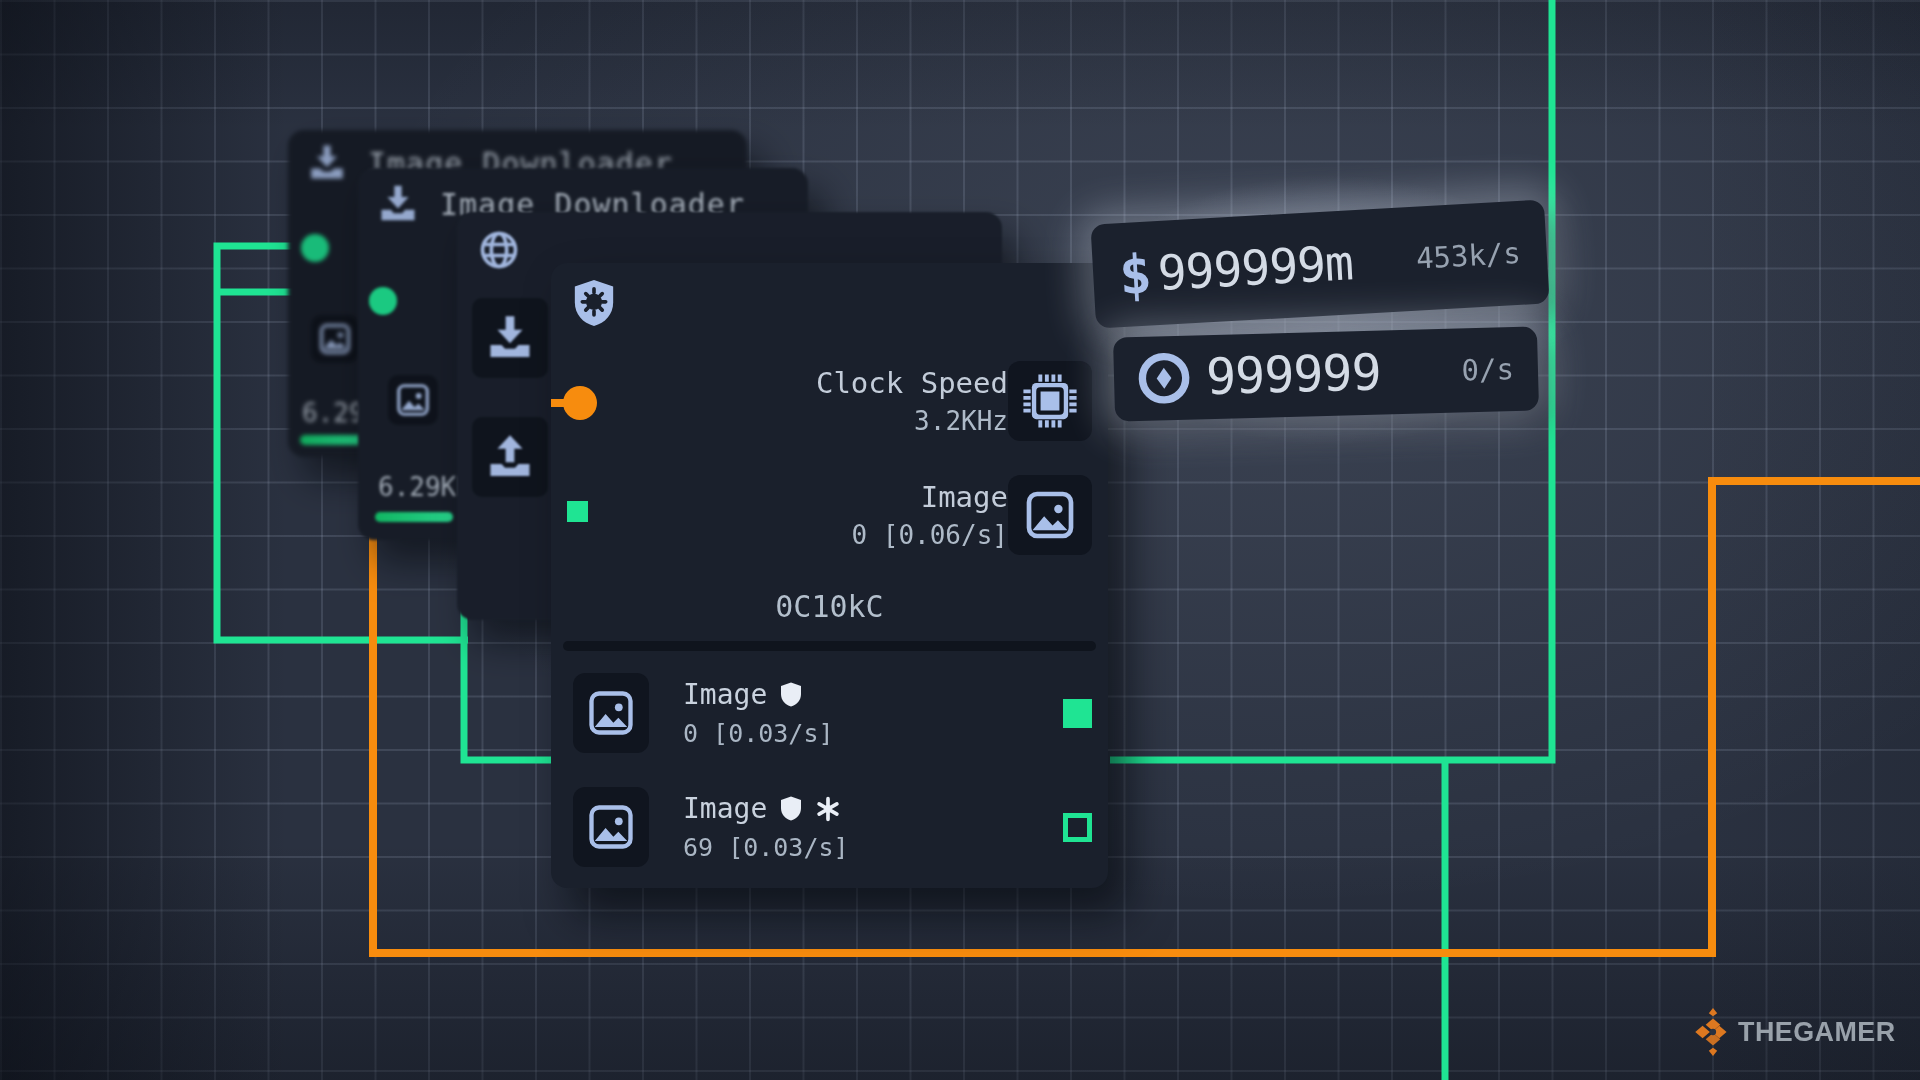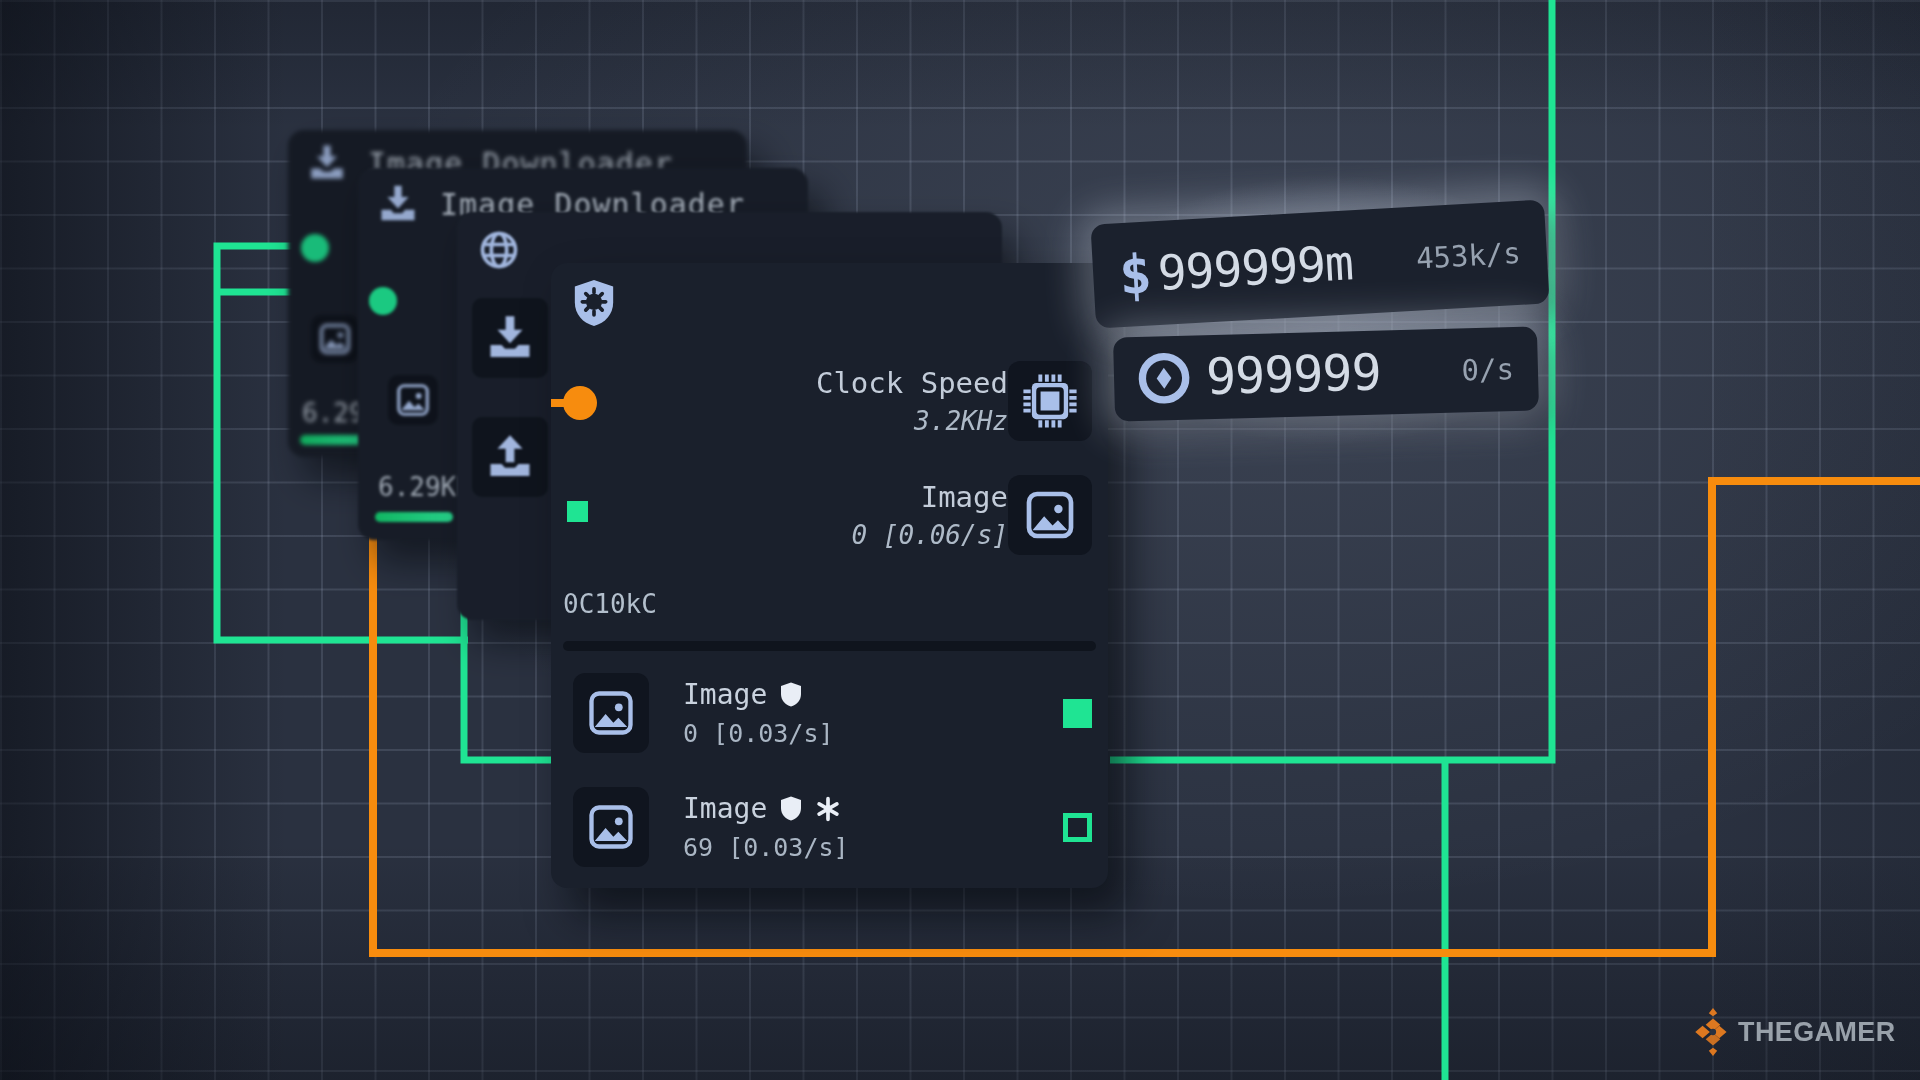--- a/index.html
+++ b/index.html
@@ -47,25 +47,25 @@
             background:linear-gradient(90deg,#14cf70,#2bed9c);}
 
   
   .vs{left:551px;top:263px;width:557px;height:625px;z-index:20;
       background:#1a202c;box-shadow:20px 26px 44px rgba(3,6,11,0.62);}
   .vs .panel-header{padding:14px 0 0 20px;}
   .vs .p-title{font-size:36px;color:#ccd5e1;}
   .stat-row{position:absolute;right:16px;display:flex;align-items:center;}
   .stat-text{text-align:right;}
   .stat-label{color:#c3ccd9;font-size:29px;white-space:nowrap;}
-  .stat-value{color:#aebac8;font-size:26px;margin-top:6px;white-space:nowrap;font-style:italic;}
+  .stat-value{color:#aebac8;font-size:26px;margin-top:6px;white-space:nowrap;}
   .stat-btn{width:84px;height:80px;background:#10151f;border-radius:12px;
             display:flex;align-items:center;justify-content:center;}
   .cap-row{position:absolute;left:12px;right:12px;top:326px;display:flex;
-           justify-content:flex-start;color:#b3bfcc;font-size:26px;}
+           justify-content:center;color:#b3bfcc;font-size:30px;}
   .cap-track{position:absolute;left:12px;right:12px;top:378px;height:10px;
              background:#0f141d;border-radius:5px;}
   .out-row{position:absolute;left:22px;right:16px;display:flex;align-items:center;}
   .out-icon{width:76px;height:80px;background:#10151f;border-radius:12px;
             display:flex;align-items:center;justify-content:center;}
   .out-text{margin-left:34px;}
   .out-title{color:#c9d2de;font-size:28px;display:flex;align-items:center;gap:12px;white-space:nowrap;}
   .out-sub{color:#aab6c4;font-size:25px;margin-top:8px;white-space:nowrap;}
   .out-node{margin-left:auto;}
   .node-filled{width:29px;height:29px;background:var(--green);}

